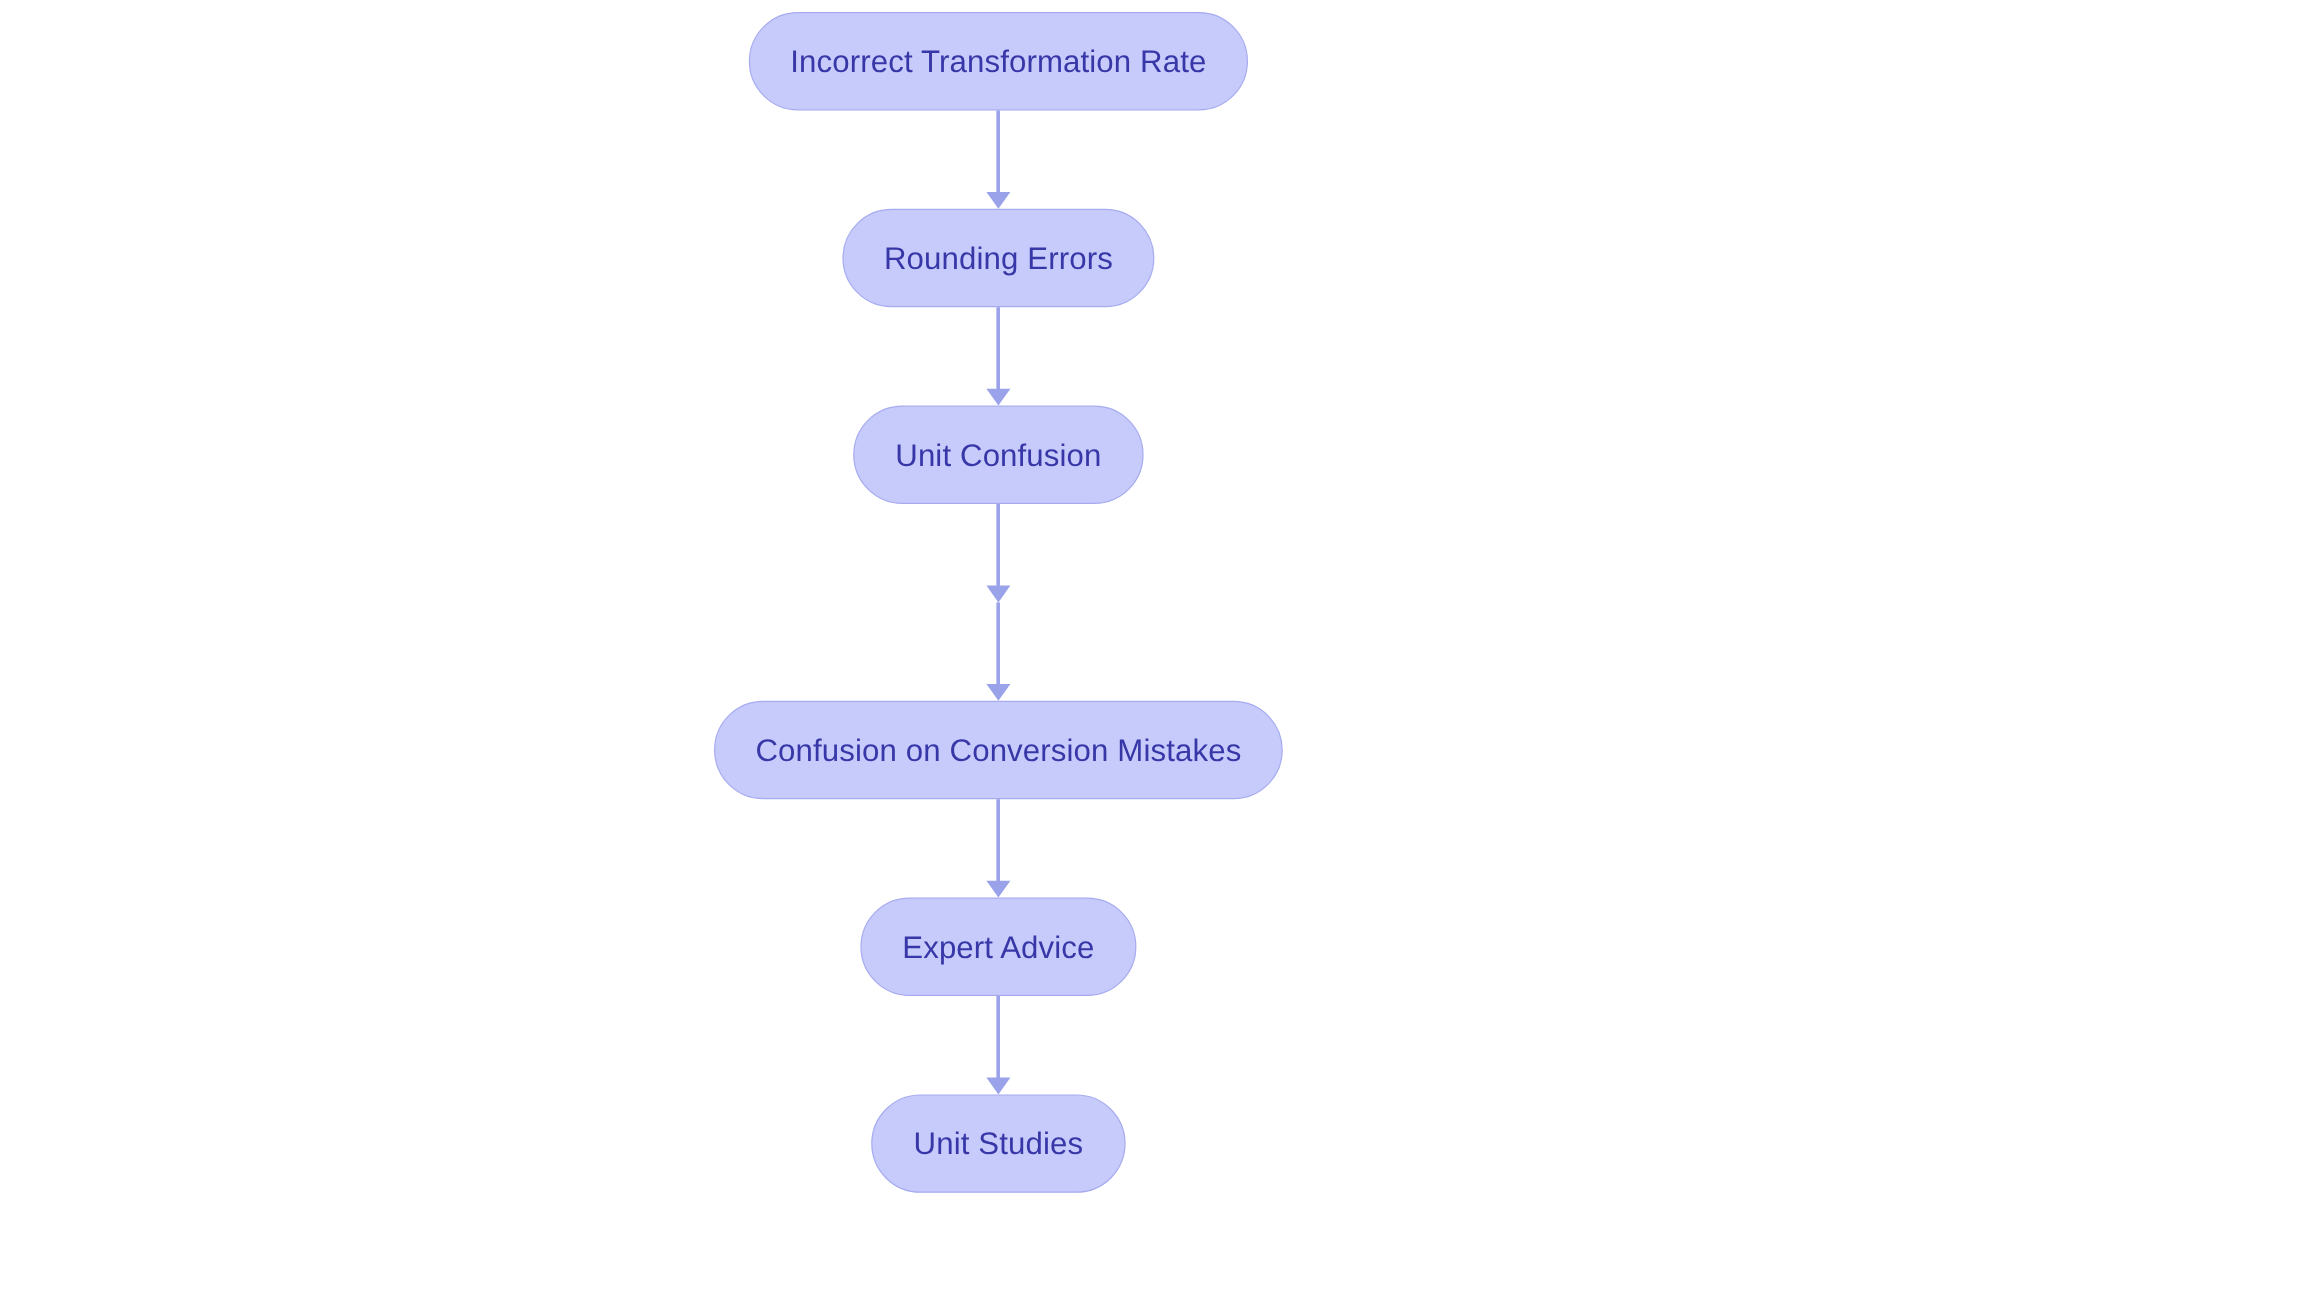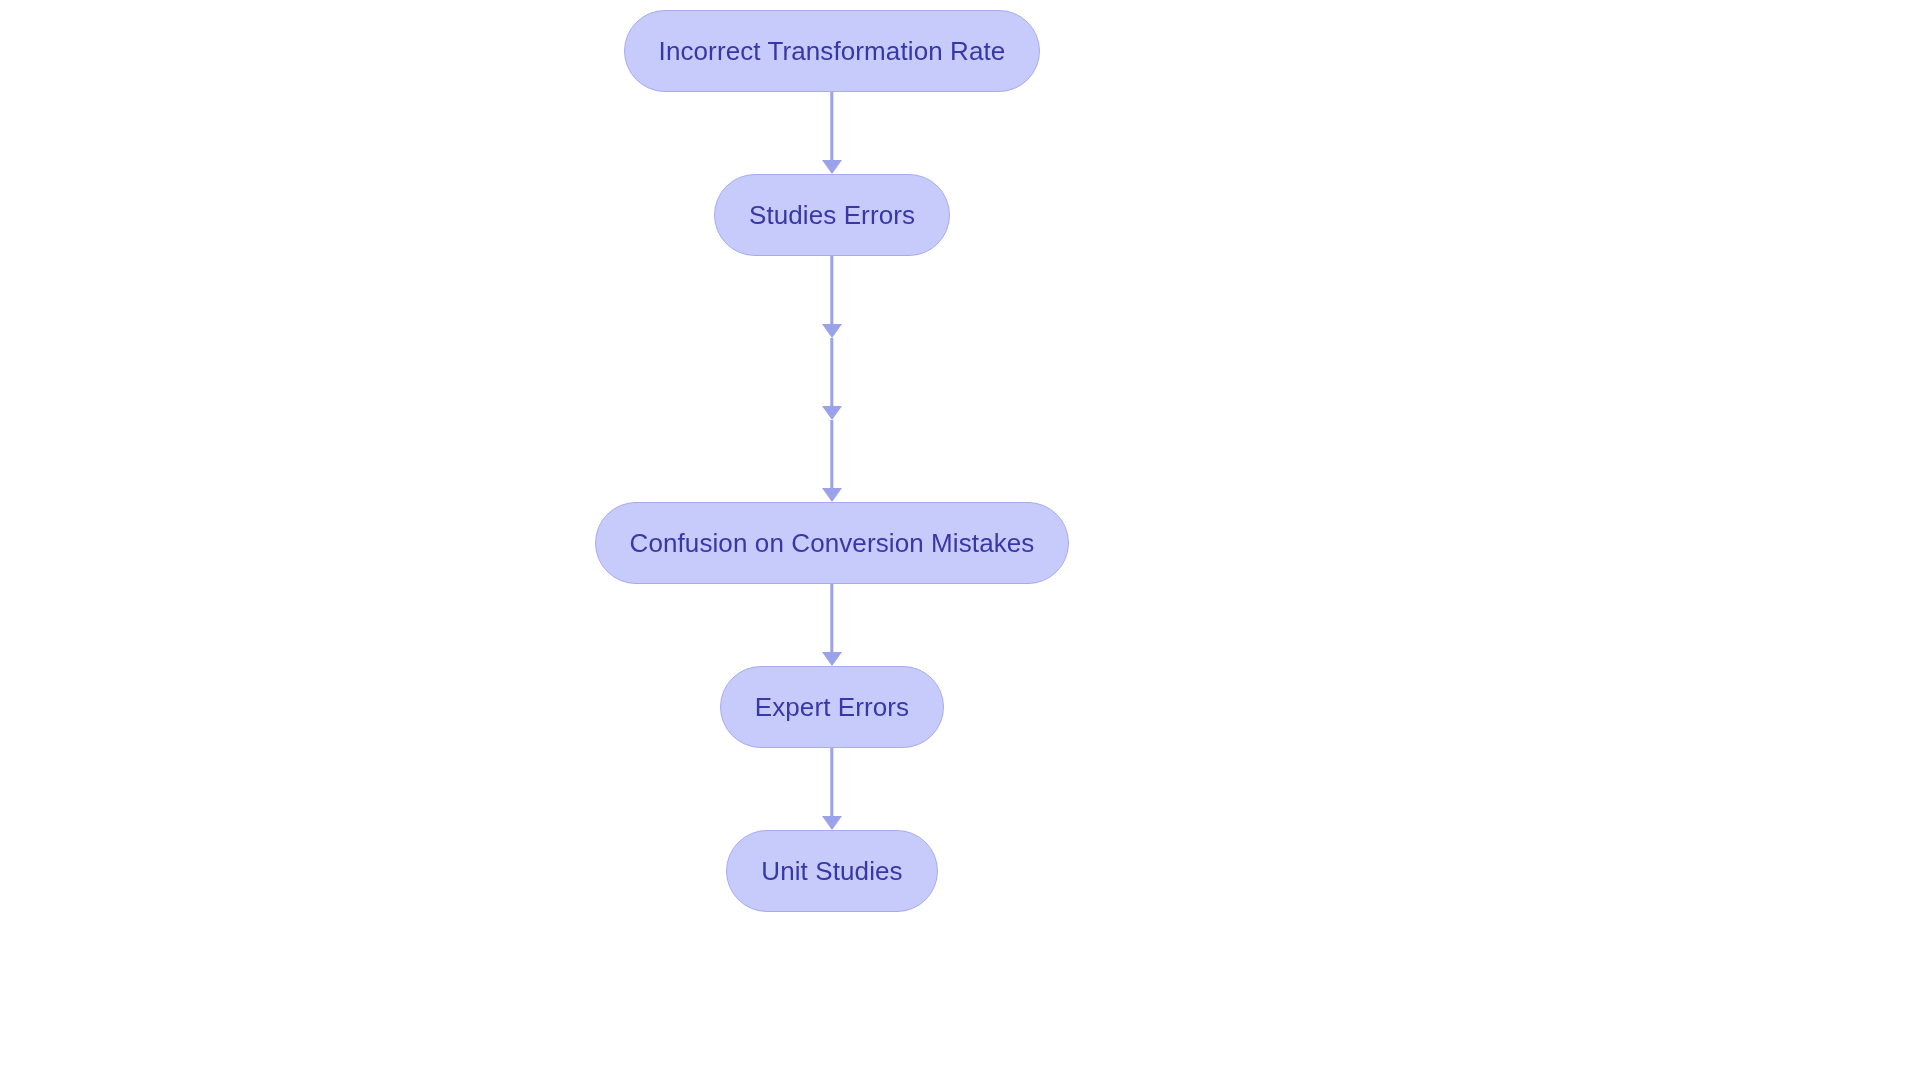--- a/index.html
+++ b/index.html
@@ -95,28 +95,31 @@
     <div class="node">
       <span class="node-label">Incorrect Transformation Rate</span>
     </div>
 
     <div class="connector">
       <span class="line"></span>
       <span class="arrowhead"></span>
     </div>
 
     <div class="node">
-      <span class="node-label">Studies Errors</span>
+      <span class="node-label">Rounding Errors</span>
     </div>
 
     <div class="connector">
       <span class="line"></span>
       <span class="arrowhead"></span>
     </div>
 
+    <div class="node">
+      <span class="node-label">Unit Confusion</span>
+    </div>
 
     <div class="connector">
       <span class="line"></span>
       <span class="arrowhead"></span>
     </div>
 
 
     <div class="connector">
       <span class="line"></span>
       <span class="arrowhead"></span>
@@ -125,21 +128,21 @@
     <div class="node">
       <span class="node-label">Confusion on Conversion Mistakes</span>
     </div>
 
     <div class="connector">
       <span class="line"></span>
       <span class="arrowhead"></span>
     </div>
 
     <div class="node">
-      <span class="node-label">Expert Errors</span>
+      <span class="node-label">Expert Advice</span>
     </div>
 
     <div class="connector">
       <span class="line"></span>
       <span class="arrowhead"></span>
     </div>
 
     <div class="node">
       <span class="node-label">Unit Studies</span>
     </div>

